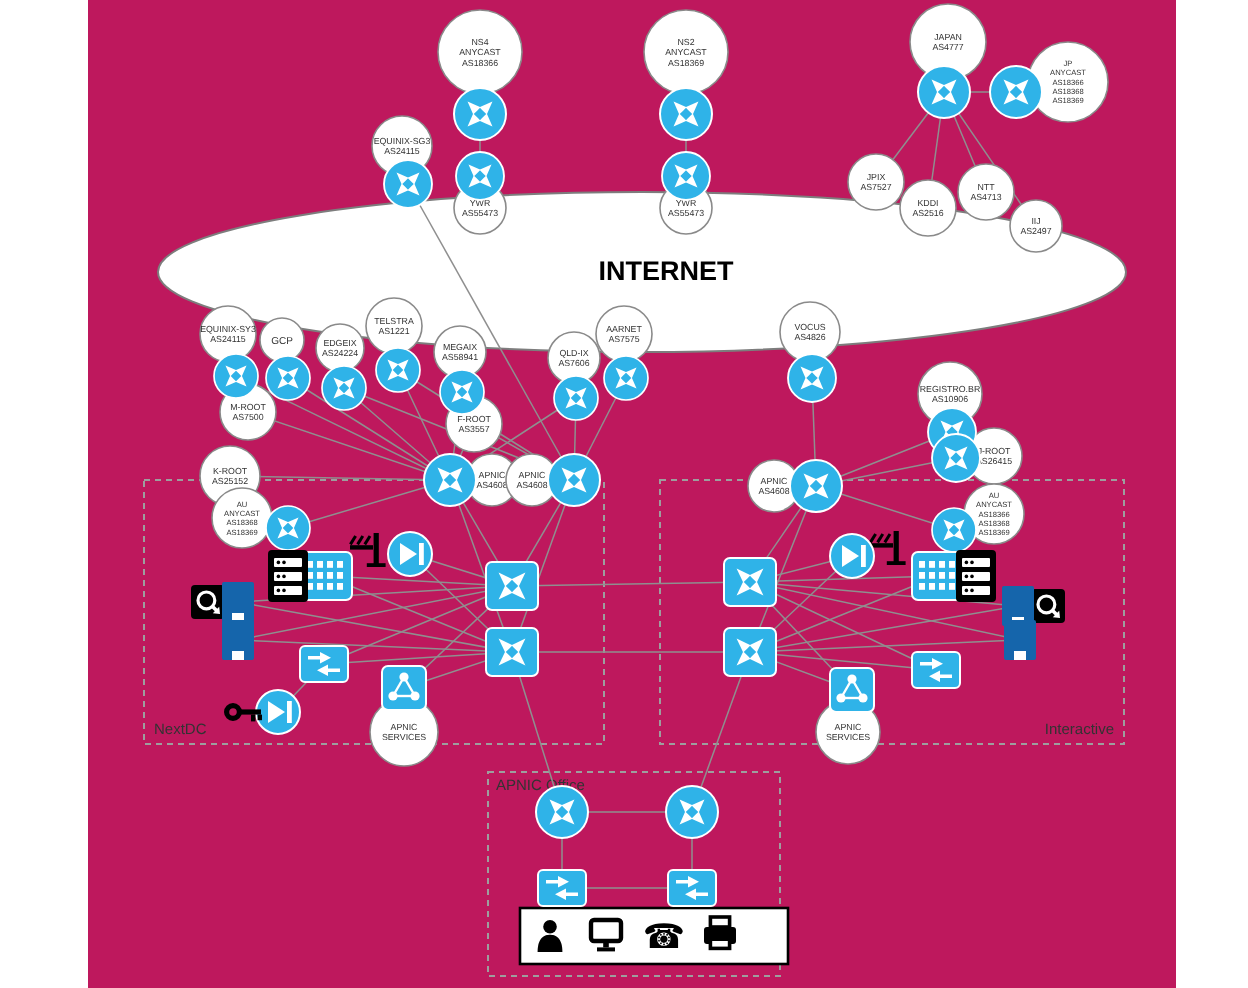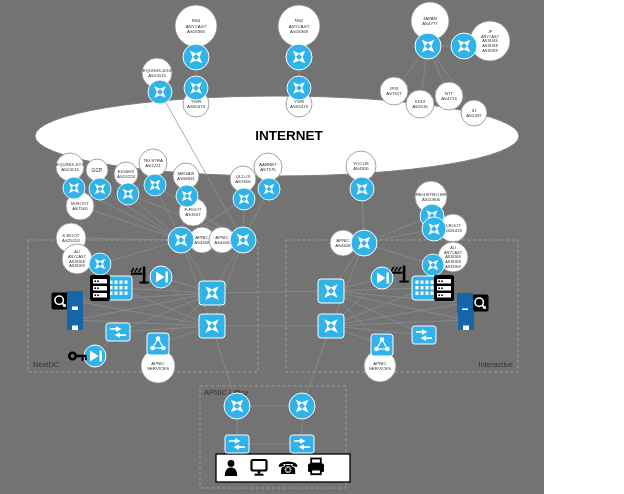--- a/index.html
+++ b/index.html
@@ -1,16 +1,16 @@
 <!DOCTYPE html>
 <html><head>
 <meta charset="utf-8">
 <style>
   html,body{margin:0;padding:0;background:#fff;}
-  .canvas{width:544px;height:494px;background:#737373;position:relative;overflow:hidden;}
+  .canvas{width:544px;height:494px;background:#be185d;position:relative;overflow:hidden;margin-left:44px;}
   svg{display:block;font-family:"Liberation Sans",sans-serif;}
   text{font-family:"Liberation Sans",sans-serif;}
 </style>
 </head>
 <body>
 
 <div class="canvas">
   <svg id="diagram" width="624" height="494" viewBox="0 0 624 494">
       <g>
         <ellipse cx="277" cy="136" rx="242" ry="40" fill="#fff" stroke="#7d7d7d" stroke-width="1"></ellipse>

